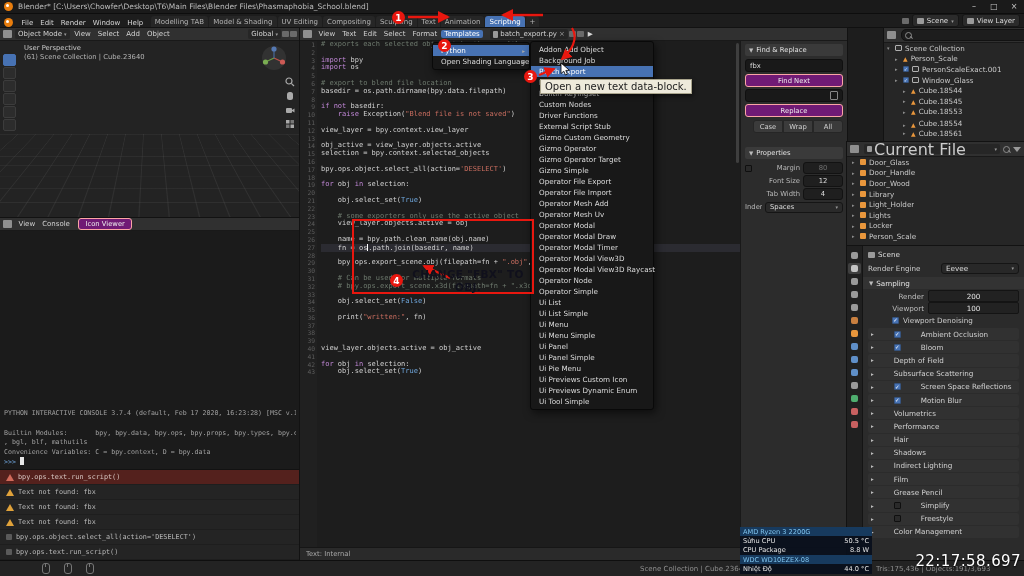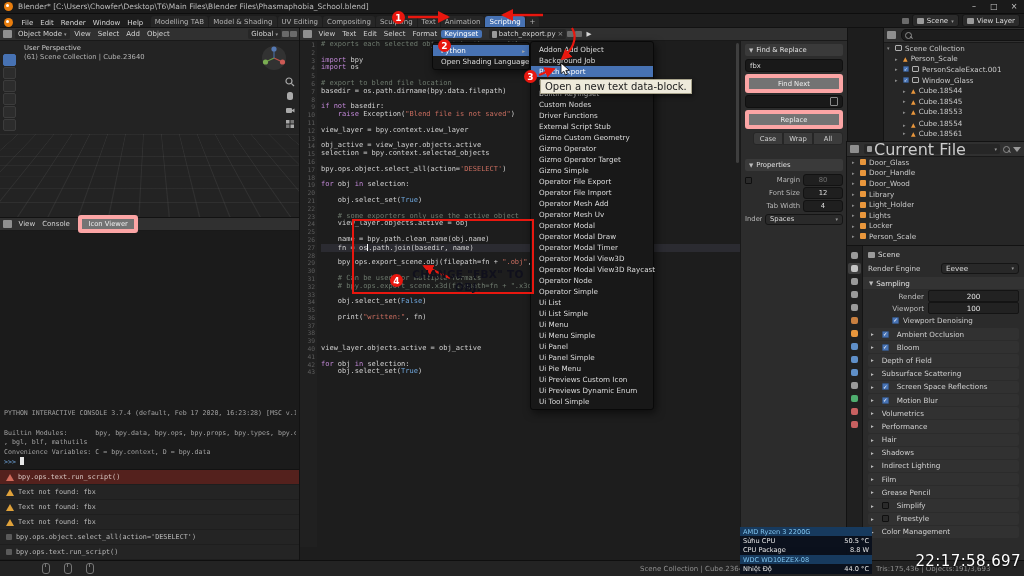--- a/index.html
+++ b/index.html
@@ -41,21 +41,21 @@
            background-size:26px 26px;transform:perspective(300px) rotateX(60deg);transform-origin:50% 42%;}
   .vp-text{position:absolute;left:24px;top:3px;font-size:6.8px;color:#cbcbcb;line-height:9px;}
   .vp-text .sub{color:#b5b5b5;}
   .vp-tools{position:absolute;left:3px;top:13px;display:flex;flex-direction:column;gap:1px;}
   .vp-tool{width:13px;height:12px;background:rgba(46,46,46,.9);border:1px solid #3c3c3c;border-radius:2px;box-sizing:border-box;}
   .vp-tool.active{background:#4772b3;border-color:#4772b3;}
   .vp-gizmo{position:absolute;right:13px;top:4px;}
   .vp-nav{position:absolute;right:5px;top:36px;display:flex;flex-direction:column;gap:4px;align-items:center;}
   
   .console{left:0;top:218px;width:300px;height:252px;background:#1b1b1b;}
-  .btn{background:#737373;border:4px solid #fca5a5;border-radius:3px;color:#eee;display:flex;align-items:center;justify-content:center;}
+  .btn{background:#701a75;border:1px solid #fca5a5;border-radius:3px;color:#eee;display:flex;align-items:center;justify-content:center;}
   .hdr-btn{height:10px;padding:0 6px;font-size:6.8px;margin-left:4px;}
   .console-body{position:absolute;left:0;top:13px;right:0;bottom:0;display:flex;flex-direction:column;justify-content:flex-end;
                 padding:2px 4px;font-family:"DejaVu Sans Mono",monospace;font-size:6.6px;line-height:9.6px;color:#a0a0a0;}
   .console-line{white-space:pre;overflow:hidden;}
   .prompt{color:#71a8e0;}
   .cursor-block{display:inline-block;width:4px;height:8px;background:#e8e8e8;vertical-align:-1px;}
   
   .info{left:0;top:470px;width:300px;height:90px;background:#242424;}
   .info-row{height:15px;display:flex;align-items:center;gap:4px;padding:0 6px;
             font-family:"DejaVu Sans Mono",monospace;font-size:6.8px;color:#b9b9b9;border-bottom:1px solid #1e1e1e;box-sizing:border-box;}
@@ -127,21 +127,21 @@
   .props-content{flex:1;padding:2px 5px;font-size:7.2px;overflow:hidden;}
   .crumb{height:13px;display:flex;align-items:center;gap:3px;color:#ddd;}
   .engine-row{display:flex;align-items:center;height:14px;gap:4px;}
   .dd{margin-left:auto;width:78px;height:11px;background:#282828;border:1px solid #151515;border-radius:3px;display:flex;align-items:center;padding:0 4px;color:#ddd;box-sizing:border-box;}
   .dd .caret-dn{margin-left:auto;}
   .sec-hdr{height:12px;display:flex;align-items:center;gap:3px;color:#e2e2e2;background:#333333;margin:2px -5px 1px;padding:0 6px;}
   .prow{display:flex;align-items:center;height:12px;gap:4px;}
   .prow .lab{width:56px;text-align:right;color:#bdbdbd;flex:none;}
   .prow .val{flex:1;height:10px;background:#222;border:1px solid #141414;border-radius:2px;display:flex;align-items:center;justify-content:center;color:#e3e3e3;}
   .denoise{display:flex;align-items:center;gap:4px;height:12px;padding-left:24px;}
-  .panel-row{height:12.2px;display:flex;align-items:center;gap:8px;padding:0 3px;color:#d2d2d2;background:#313131;margin-bottom:1px;border-radius:2px;}
+  .panel-row{height:12.2px;display:flex;align-items:center;gap:20px;padding:0 3px;color:#d2d2d2;background:#313131;margin-bottom:1px;border-radius:2px;}
   
   .statusbar{position:absolute;left:0;top:560px;width:1024px;height:16px;background:#232323;border-top:1px solid #0f0f0f;
              display:flex;align-items:center;font-size:7px;color:#8f8f8f;box-sizing:border-box;}
   .sb-hints{display:flex;gap:14px;margin-left:42px;align-items:center;}
   .mouse{width:6px;height:9px;border:1px solid #777;border-radius:3px;position:relative;}
   .mouse::after{content:"";position:absolute;left:2px;top:0;width:1px;height:3px;background:#777;}
   .sb-abs{position:absolute;top:4px;white-space:nowrap;}
   
   .menu{position:absolute;background:#181818;border:1px solid #090909;border-radius:3px;padding:2px 0;
         box-shadow:2px 3px 8px rgba(0,0,0,.55);font-size:7.2px;z-index:50;}
@@ -327,21 +327,21 @@
 
   <div class="editor te">
     <div class="ed-header">
       <span class="ed-ico"></span>
       <span id="te-menus" style="display:flex">
           <span class="hdr-menu">View</span>
           <span class="hdr-menu">Text</span>
           <span class="hdr-menu">Edit</span>
           <span class="hdr-menu">Select</span>
           <span class="hdr-menu">Format</span>
-          <span class="hdr-menu active">Keyingset</span>
+          <span class="hdr-menu active">Templates</span>
         </span>
       <span class="hdr-dd" style="margin-left:6px">
         <span class="sq-ico" style="width:5px;height:7px"></span>
         <span>batch_export.py</span>
         <span style="color:#999">×</span>
       </span>
       <span class="sq-ico dim"></span>
       <span class="sq-ico dim"></span>
       <span style="color:#d8d8d8;font-size:6.5px;margin-left:3px">▶</span>
     </div>
@@ -475,20 +475,23 @@
           <div class="prop-row">
             <span class="prop-label">Tab Width</span>
             <span class="mini-fld">4</span>
           </div>
           <div class="prop-row">
             <span class="prop-label">Indentation</span>
             <span class="mini-fld dd">Spaces<span class="caret-dn">▾</span></span>
           </div>
         </div>
     </div>
+    <div class="te-footer">
+      <span>Text: Internal</span>
+    </div>
   </div>
 
   <div class="editor ol1">
     <div class="ol-header">
       <span class="ed-ico"></span>
       <span class="search">
           <span class="mag"></span>
         </span>
       <span class="funnel"></span>
     </div>

